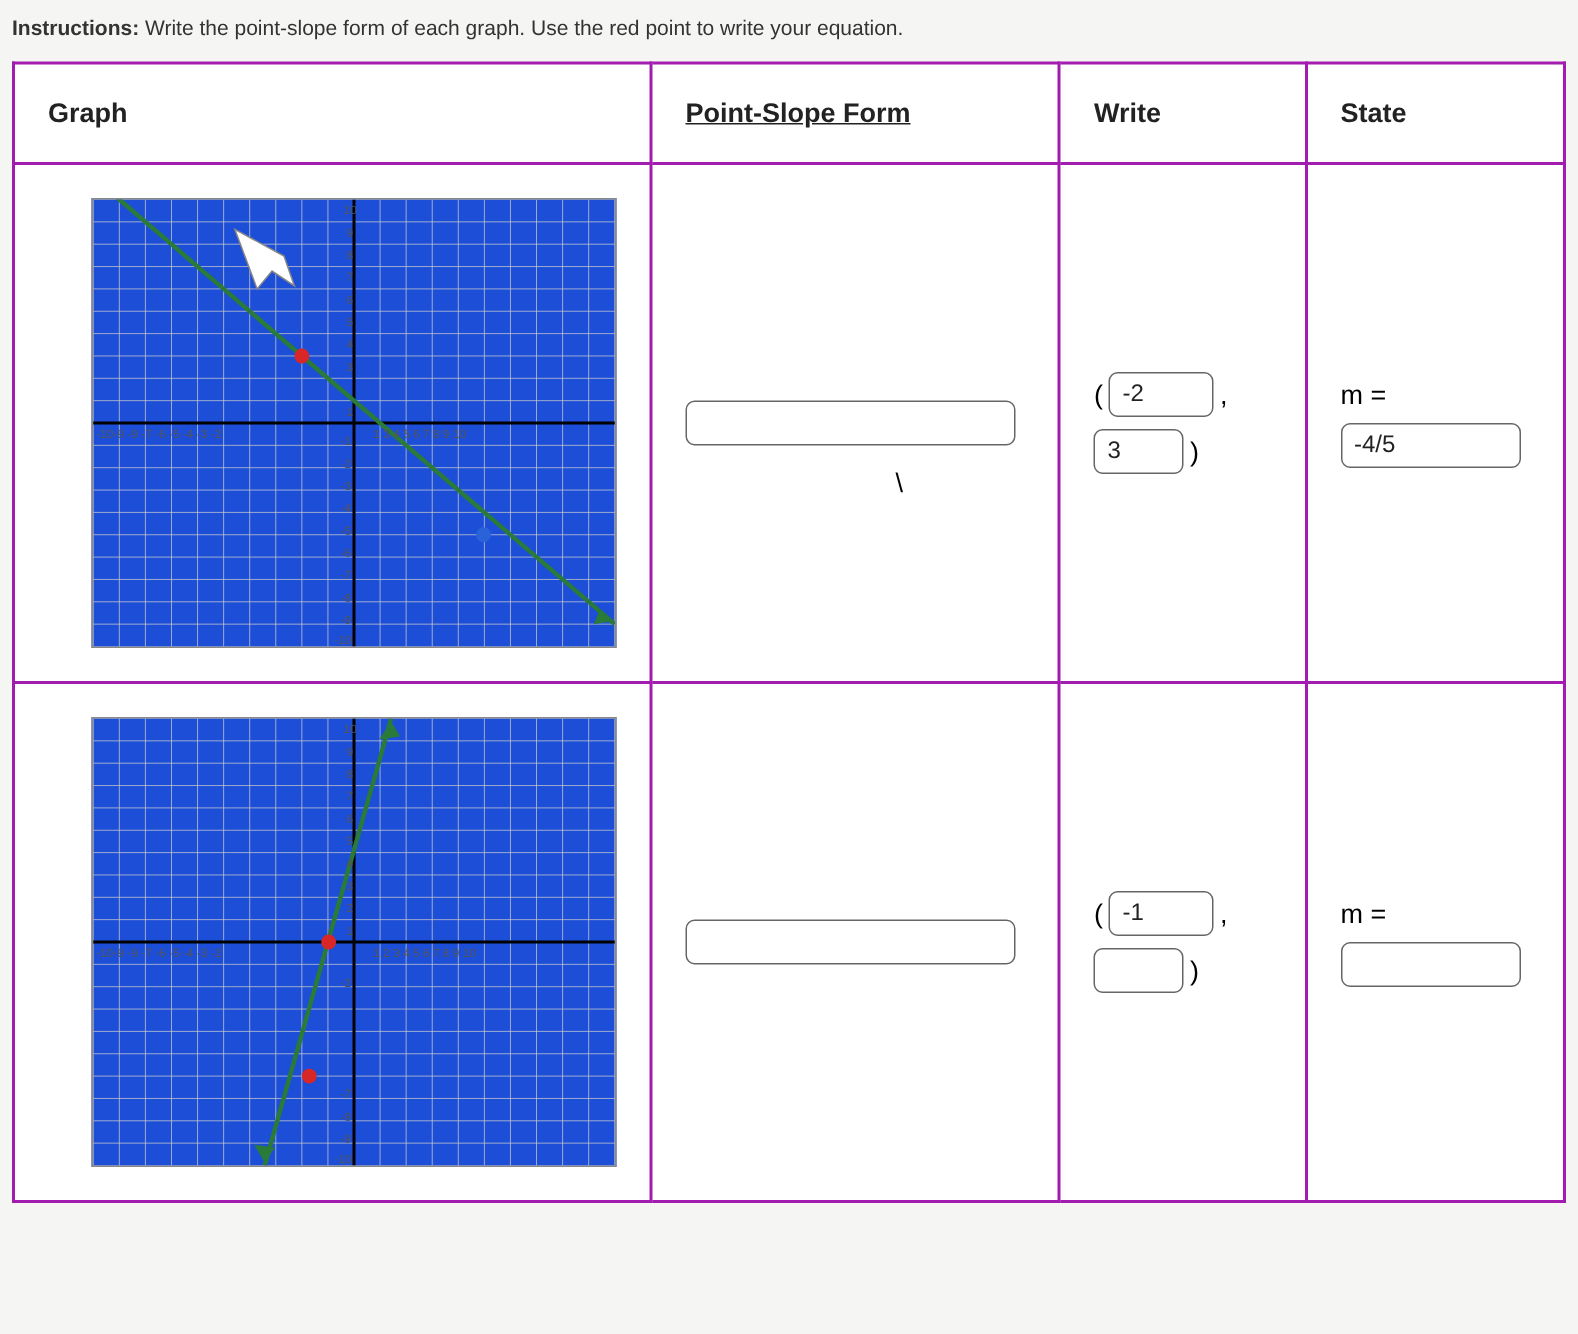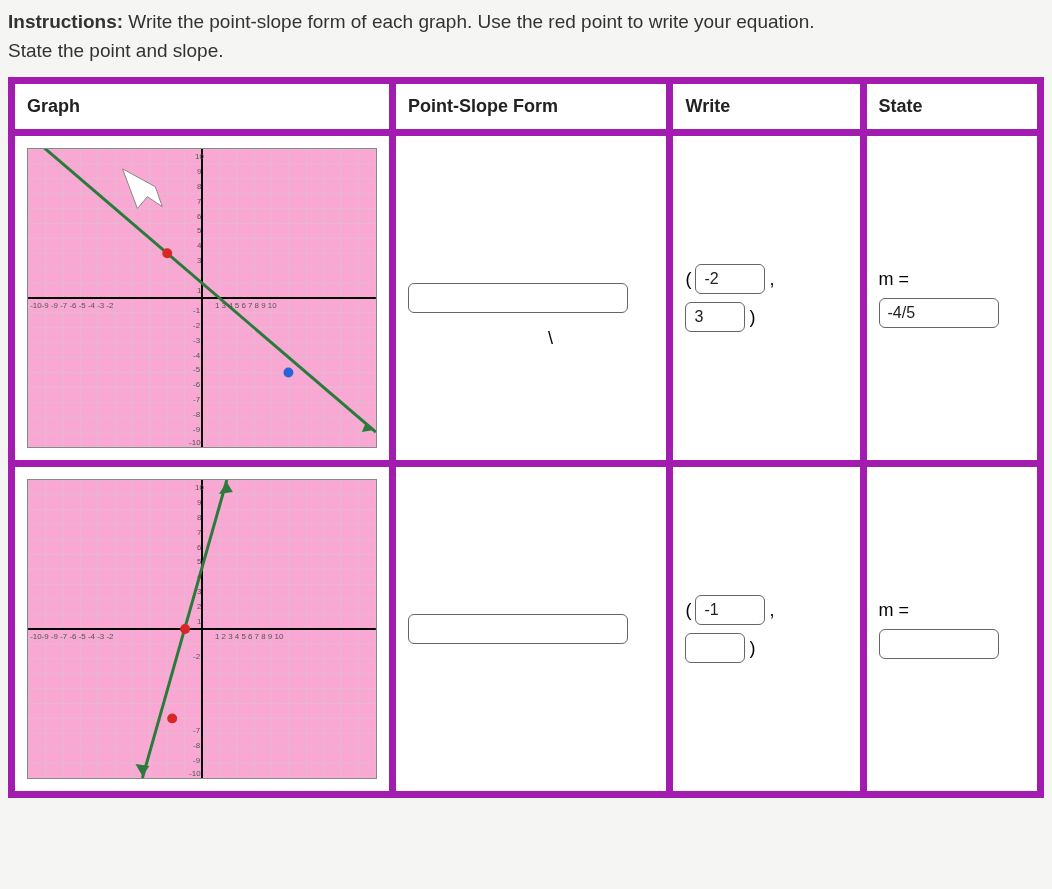--- a/index.html
+++ b/index.html
@@ -3,58 +3,59 @@
 <meta charset="utf-8">
 <style>
 * { box-sizing: border-box; margin: 0; padding: 0; }
 body {
   font-family: Arial, sans-serif;
   background: #f5f5f3;
   padding: 8px;
   width: 1052px;
 }
 .instructions {
-  font-size: 19px;
+  font-size: 14px;
   color: #333;
   margin-bottom: 4px;
   line-height: 1.5;
 }
 .instructions b {
   font-weight: bold;
 }
 .main-table {
   width: 100%;
   border-collapse: collapse;
   margin-top: 12px;
   background: #fff;
 }
 .main-table th, .main-table td {
-  border: 7px solid #a21caf;
+  border: 2px solid #a21caf;
   vertical-align: top;
-  padding: 12px;
+  padding: 22px;
   text-align: left;
 }
 .main-table th {
   font-weight: bold;
   font-size: 18px;
   color: #222;
   background: #fff;
   height: 46px;
 }
 .col-graph { width: 370px; }
-.col-form { width: 280px; }
+.col-form { width: 280px; text-decoration: underline; }
 .col-point { width: 200px; }
 .col-slope { width: 180px; }
 .graph-cell { padding: 6px; }
 .graph-box {
   width: 350px;
   height: 300px;
-  background: #f9a8d4;
+  background: #1d4ed8;
   position: relative;
   border: 1px solid #888;
+  margin-left: 29px;
 }
 .grid-svg { width: 100%; height: 100%; display: block; }
 .vcentered {
   height: 300px;
   display: flex;
   flex-direction: column;
   justify-content: center;
 }
 .input-box {
   border: 1px solid #666;
@@ -98,21 +99,20 @@
   color: #000;
   font-size: 18px;
 }
 </style>
 </head>
 <body>
 
 <div class="instructions">
   <b>Instructions:</b>
   <span>Write the point-slope form of each graph. Use the red point to write your equation.</span><br>
-  <span>State the point and slope.</span>
 </div>
 
 <table class="main-table">
   <tbody>
       <tr>
     <th class="col-graph">Graph</th>
     <th class="col-form">Point-Slope Form</th>
     <th class="col-point">Write</th>
     <th class="col-slope">State</th>
   </tr>

